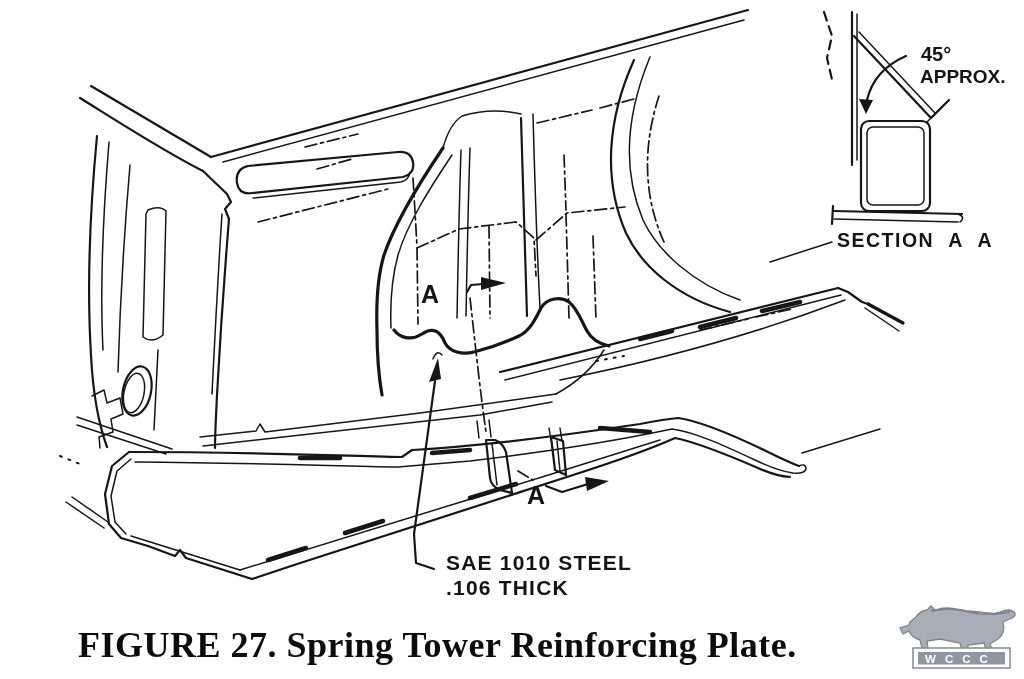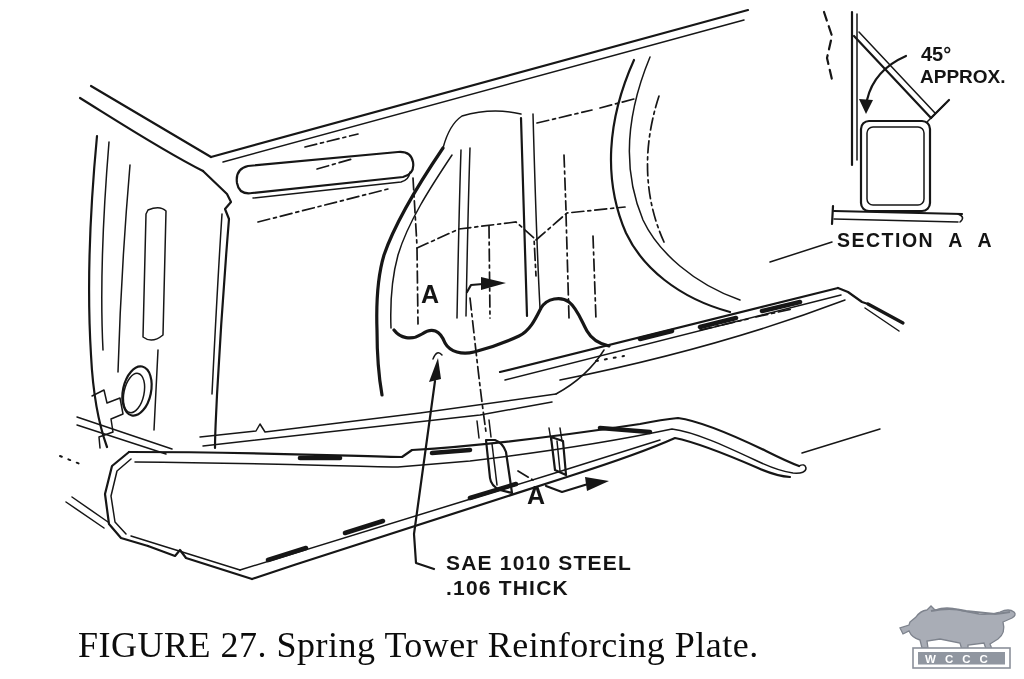--- a/index.html
+++ b/index.html
@@ -7,21 +7,21 @@
          font-family:"Liberation Sans",sans-serif;}
   .stage svg.drawing{position:absolute;left:0;top:0;z-index:1;}
   
   .k{stroke:#161616;fill:none;stroke-linecap:round;stroke-linejoin:round;}
   .w1{stroke-width:1.5px;} .w2{stroke-width:2.2px;} .w3{stroke-width:3.2px;} .w4{stroke-width:4.6px;}
   .ph{stroke:#161616;fill:none;stroke-width:1.7px;stroke-dasharray:12 4 3 4;stroke-linecap:round;}
   .dot{stroke:#161616;fill:none;stroke-width:2px;stroke-dasharray:2 7;stroke-linecap:round;}
   .fk{fill:#161616;stroke:none;}
   .ann{font-family:"Liberation Sans",sans-serif;font-weight:700;fill:#141414;}
   .caption{position:absolute;left:78px;top:624px;z-index:2;white-space:nowrap;
-           font-family:"Liberation Serif",serif;font-weight:400;font-size:36px;
+           font-family:"Liberation Serif",serif;font-weight:700;font-size:36px;
            color:#0c0c0c;letter-spacing:.5px;}
   .watermark{position:absolute;left:15px;top:647px;z-index:3;white-space:nowrap;
              font-size:15px;color:#4e4e4e;}
 </style>
 </head>
 <body>
 
 <div class="stage">
 
   <svg class="drawing" width="1024" height="679" viewBox="0 0 1024 679">

